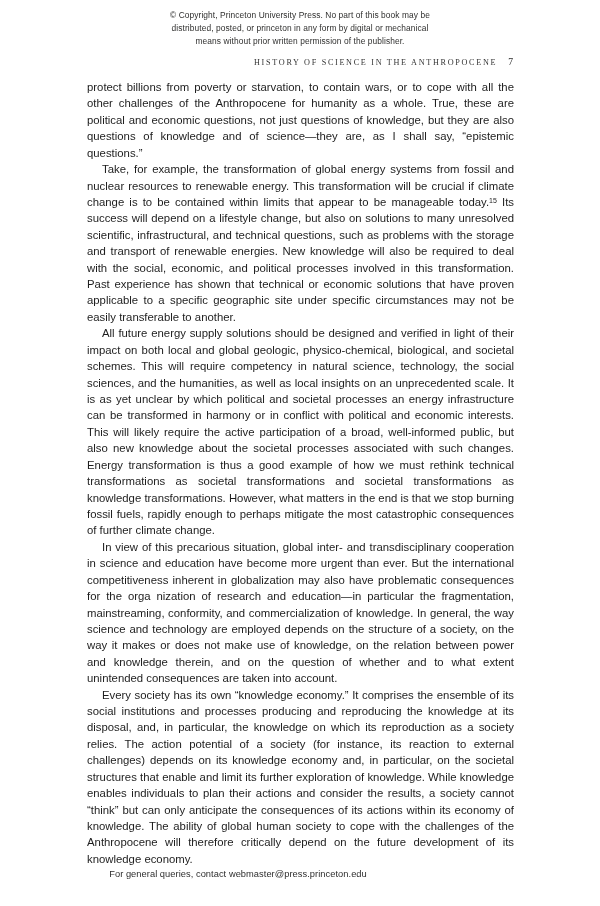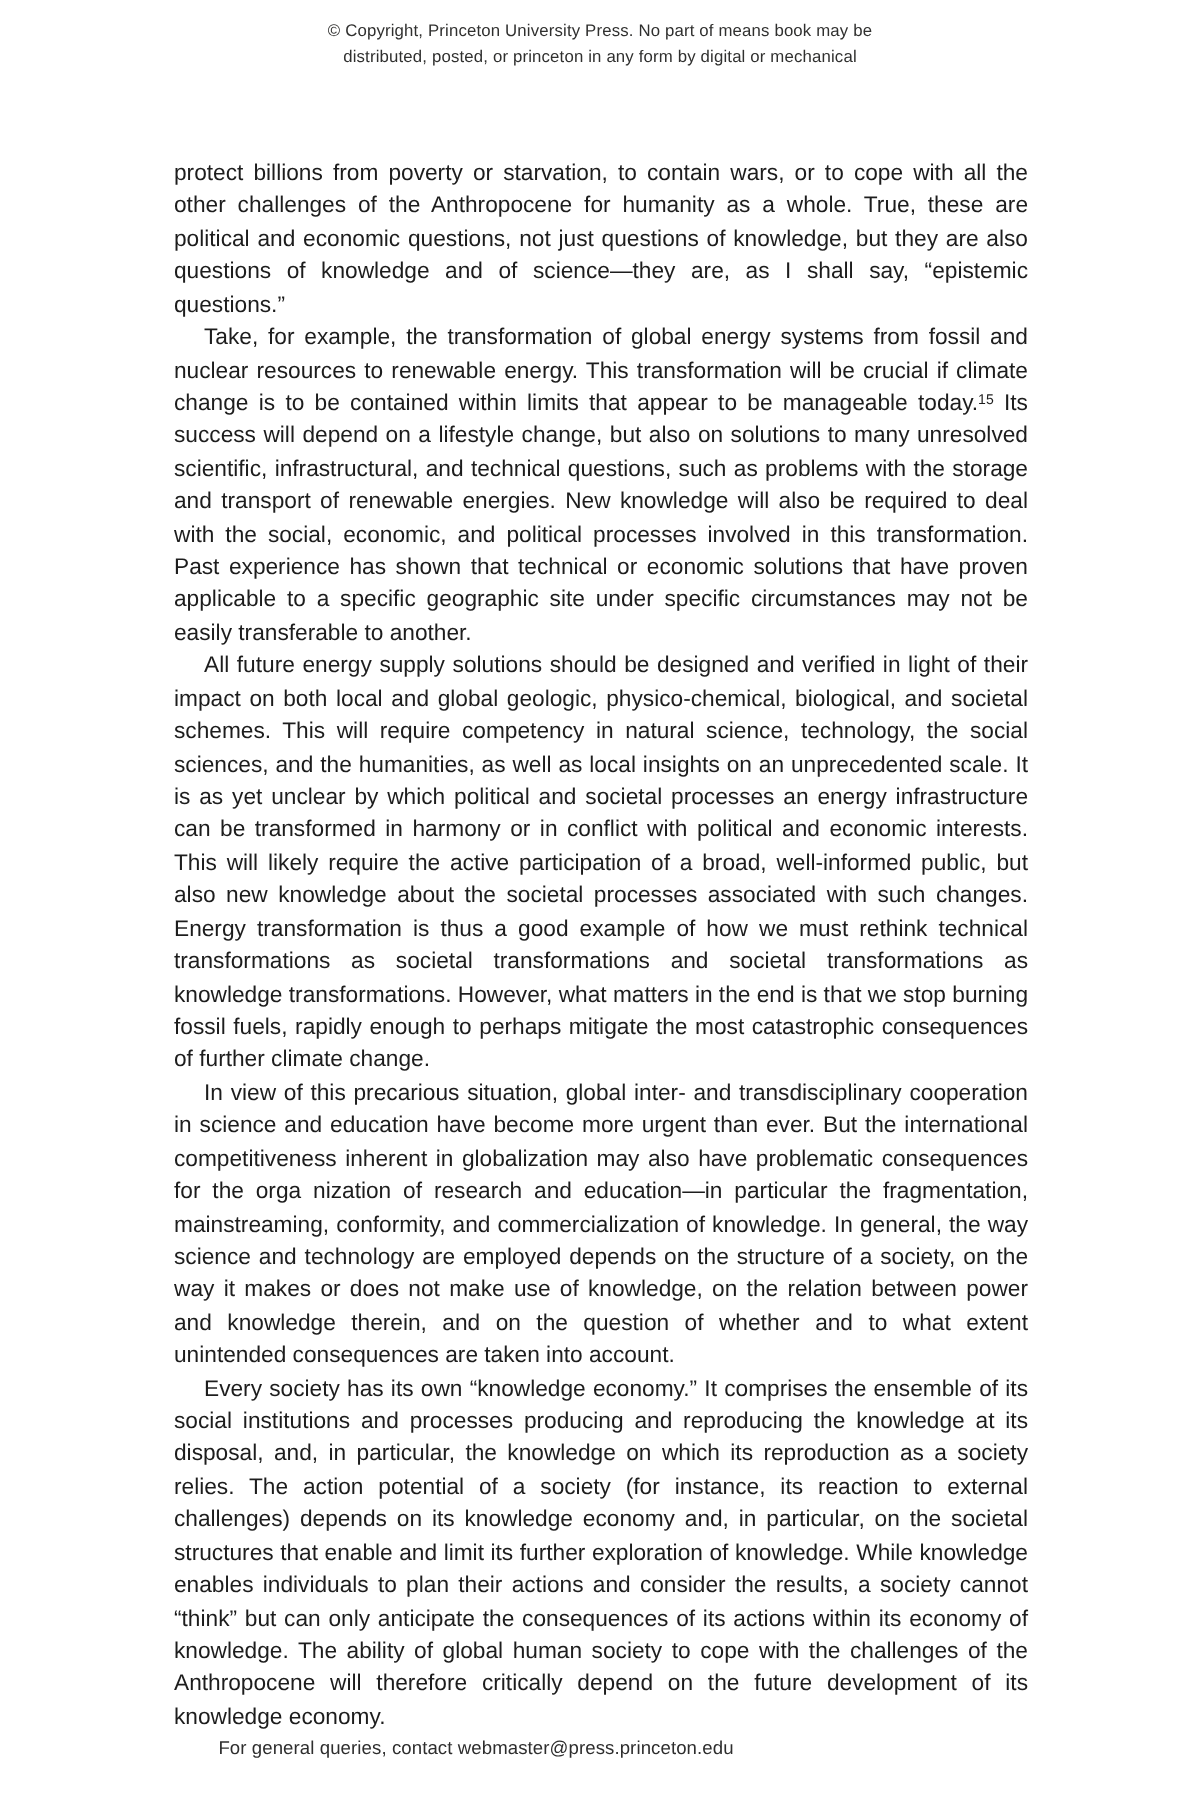--- a/index.html
+++ b/index.html
@@ -100,24 +100,28 @@
     color: #2e2e2e;
     letter-spacing: 0.005em;
   }
 </style>
 </head>
 <body>
 
 <div class="page">
 
   <div class="copyright-notice">
-    <span class="cr-line">© Copyright, Princeton University Press. No part of means book may be</span>
+    <span class="cr-line">© Copyright, Princeton University Press. No part of this book may be</span>
     <span class="cr-line">distributed, posted, or princeton in any form by digital or mechanical</span>
+    <span class="cr-line">means without prior written permission of the publisher.</span>
   </div>
 
+  <div class="running-head">
+    <span class="rh-title">History of Science in the Anthropocene</span><span class="rh-page">7</span>
+  </div>
 
   <div class="body-column">
     <p class="body-paragraph first-para">protect billions from poverty or starvation, to contain wars, or to cope with all the other challenges of the Anthropocene for humanity as a whole. True, these are political and economic questions, not just questions of knowledge, but they are also questions of knowledge and of science—they are, as I shall say, “epistemic questions.”</p>
     <p class="body-paragraph"><span>Take, for example, the transformation of global energy systems from fossil and nuclear resources to renewable energy. This transformation will be crucial if climate change is to be contained within limits that appear to be manageable today.</span><sup>15</sup><span> Its success will depend on a lifestyle change, but also on solutions to many unresolved scientific, infrastructural, and technical questions, such as problems with the storage and transport of renewable energies. New knowledge will also be required to deal with the social, economic, and political processes involved in this transformation. Past experience has shown that technical or economic solutions that have proven applicable to a specific geographic site under specific circumstances may not be easily transferable to another.</span></p>
     <p class="body-paragraph">All future energy supply solutions should be designed and verified in light of their impact on both local and global geologic, physico-chemical, biological, and societal schemes. This will require competency in natural science, technology, the social sciences, and the humanities, as well as local insights on an unprecedented scale. It is as yet unclear by which political and societal processes an energy infrastructure can be transformed in harmony or in conflict with political and economic interests. This will likely require the active participation of a broad, well-informed public, but also new knowledge about the societal processes associated with such changes. Energy transformation is thus a good example of how we must rethink technical transformations as societal transformations and societal transformations as knowledge transformations. However, what matters in the end is that we stop burning fossil fuels, rapidly enough to perhaps mitigate the most catastrophic consequences of further climate change.</p>
     <p class="body-paragraph">In view of this precarious situation, global inter- and transdisciplinary cooperation in science and education have become more urgent than ever. But the international competitiveness inherent in globalization may also have problematic consequences for the orga nization of research and education—in particular the fragmentation, mainstreaming, conformity, and commercialization of knowledge. In general, the way science and technology are employed depends on the structure of a society, on the way it makes or does not make use of knowledge, on the relation between power and knowledge therein, and on the question of whether and to what extent unintended consequences are taken into account.</p>
     <p class="body-paragraph">Every society has its own “knowledge economy.” It comprises the ensemble of its social institutions and processes producing and reproducing the knowledge at its disposal, and, in particular, the knowledge on which its reproduction as a society relies. The action potential of a society (for instance, its reaction to external challenges) depends on its knowledge economy and, in particular, on the societal structures that enable and limit its further exploration of knowledge. While knowledge enables individuals to plan their actions and consider the results, a society cannot “think” but can only anticipate the consequences of its actions within its economy of knowledge. The ability of global human society to cope with the challenges of the Anthropocene will therefore critically depend on the future development of its knowledge economy.</p>
   </div>
 
   <div class="page-footer">For general queries, contact webmaster@press.princeton.edu</div>

